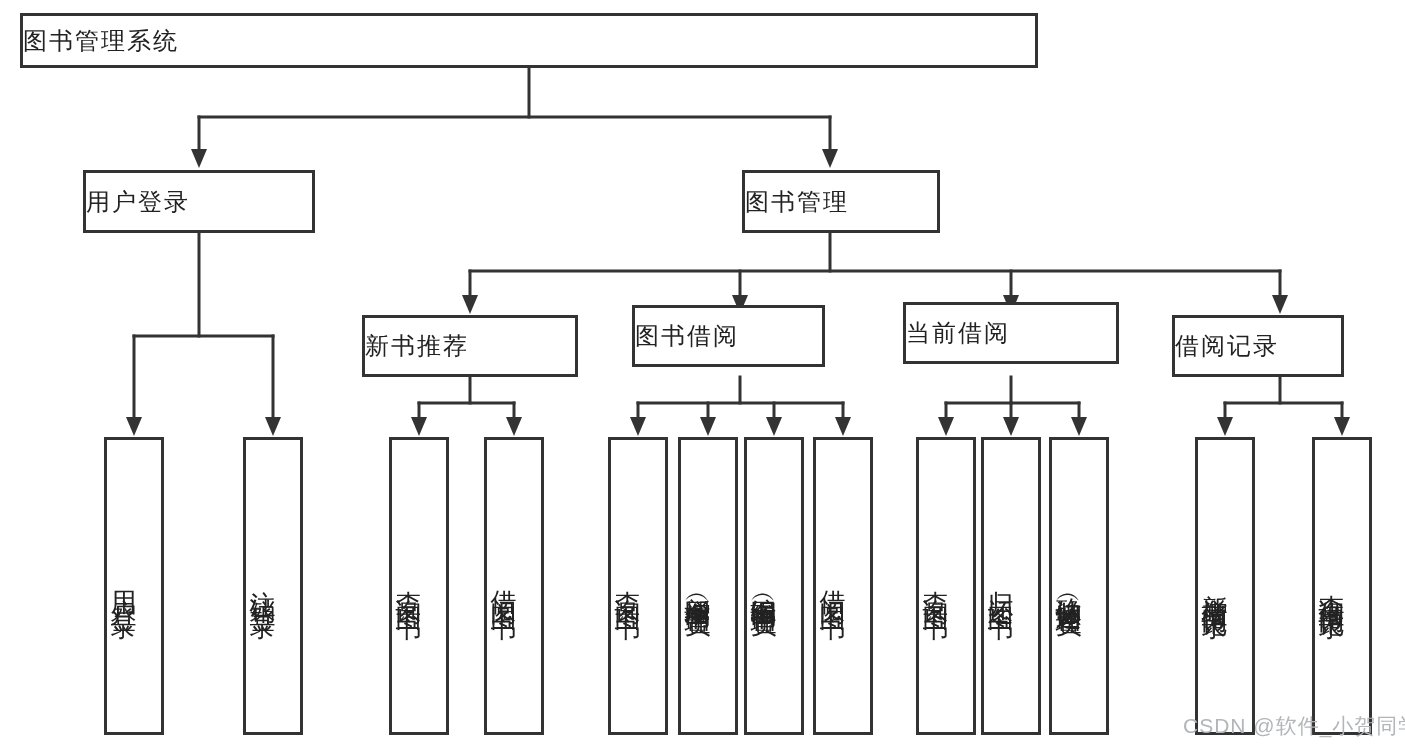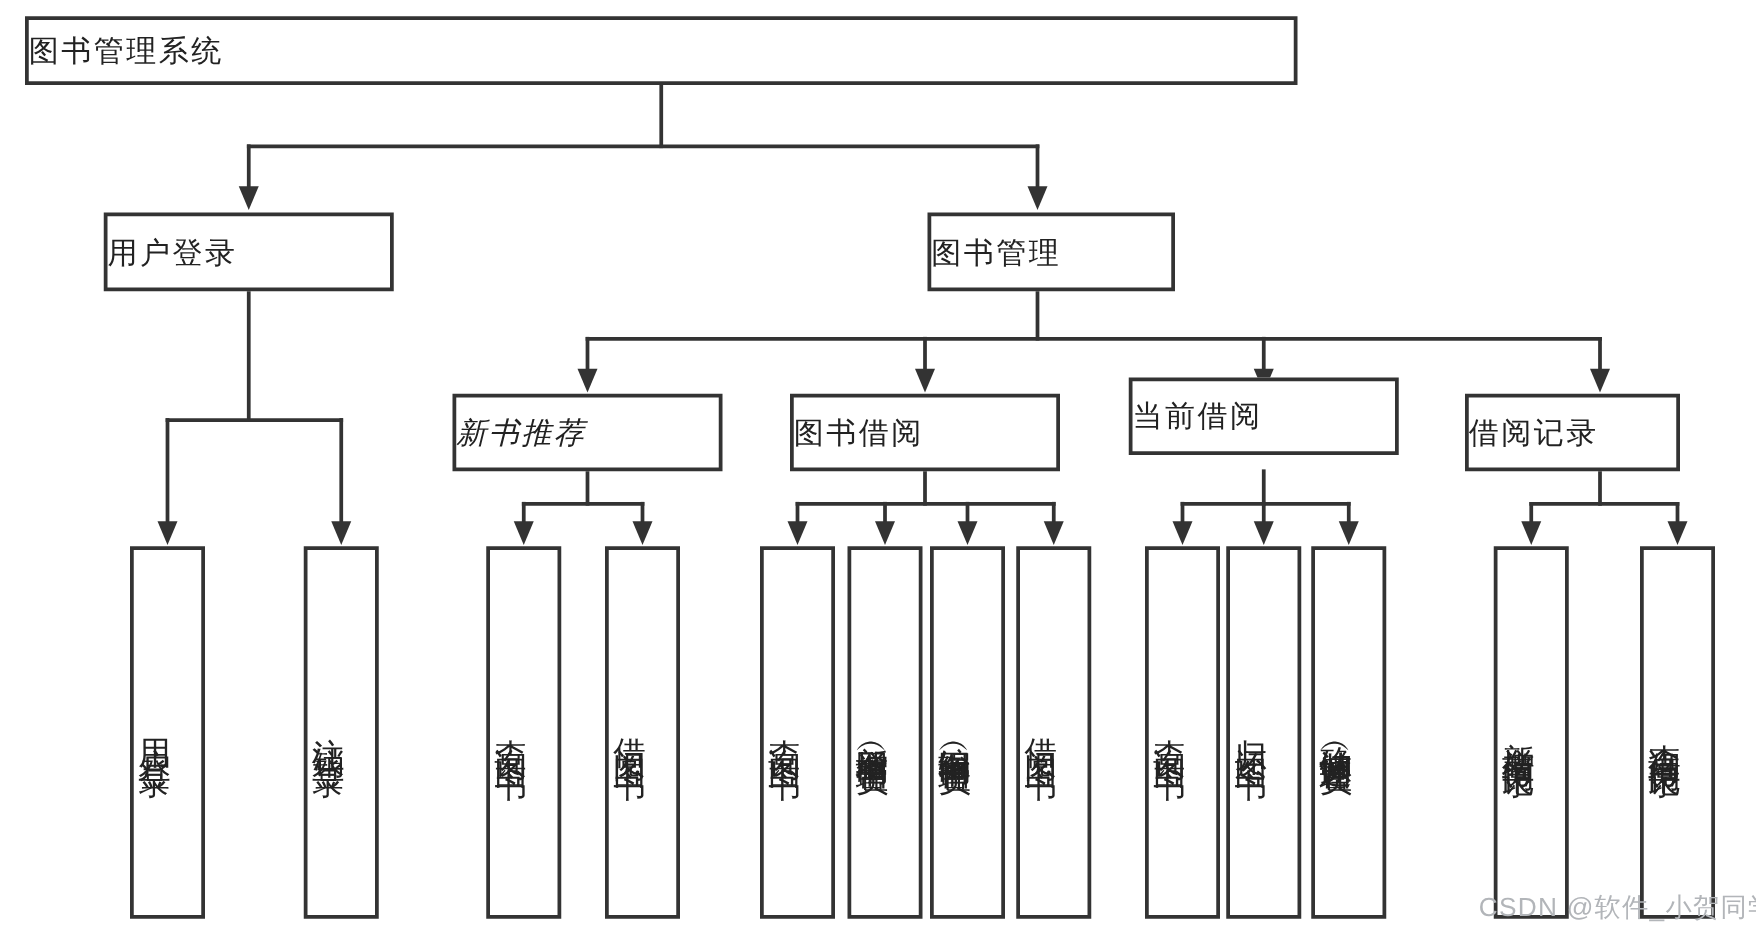--- a/index.html
+++ b/index.html
@@ -140,24 +140,24 @@
     <span>图书管理系统</span>
   </div>
 
   <div class="node hbox" style="left:83px; top:170px; width:232px; height:63px;">
     <span>用户登录</span>
   </div>
   <div class="node hbox" style="left:712px; top:170px; width:198px; height:63px;margin-left:30px;">
     <span>图书管理</span>
   </div>
 
-  <div class="node hbox" style="left:362px; top:315px; width:216px; height:62px;font-style:italic;">
+  <div class="node hbox" style="left:362px; top:315px; width:216px; height:62px;">
     <span>新书推荐</span>
   </div>
-  <div class="node hbox" style="left:632px; top:315px; width:216px; height:62px;">
+  <div class="node hbox" style="left:632px; top:305px; width:193px; height:62px;">
     <span>图书借阅</span>
   </div>
   <div class="node hbox" style="left:903px; top:302px; width:216px; height:62px;">
     <span>当前借阅</span>
   </div>
   <div class="node hbox" style="left:1172px; top:315px; width:172px; height:62px;">
     <span>借阅记录</span>
   </div>
 
   <div class="node vbox ls-short" style="left:104px; top:437px; width:60px; height:298px;">

